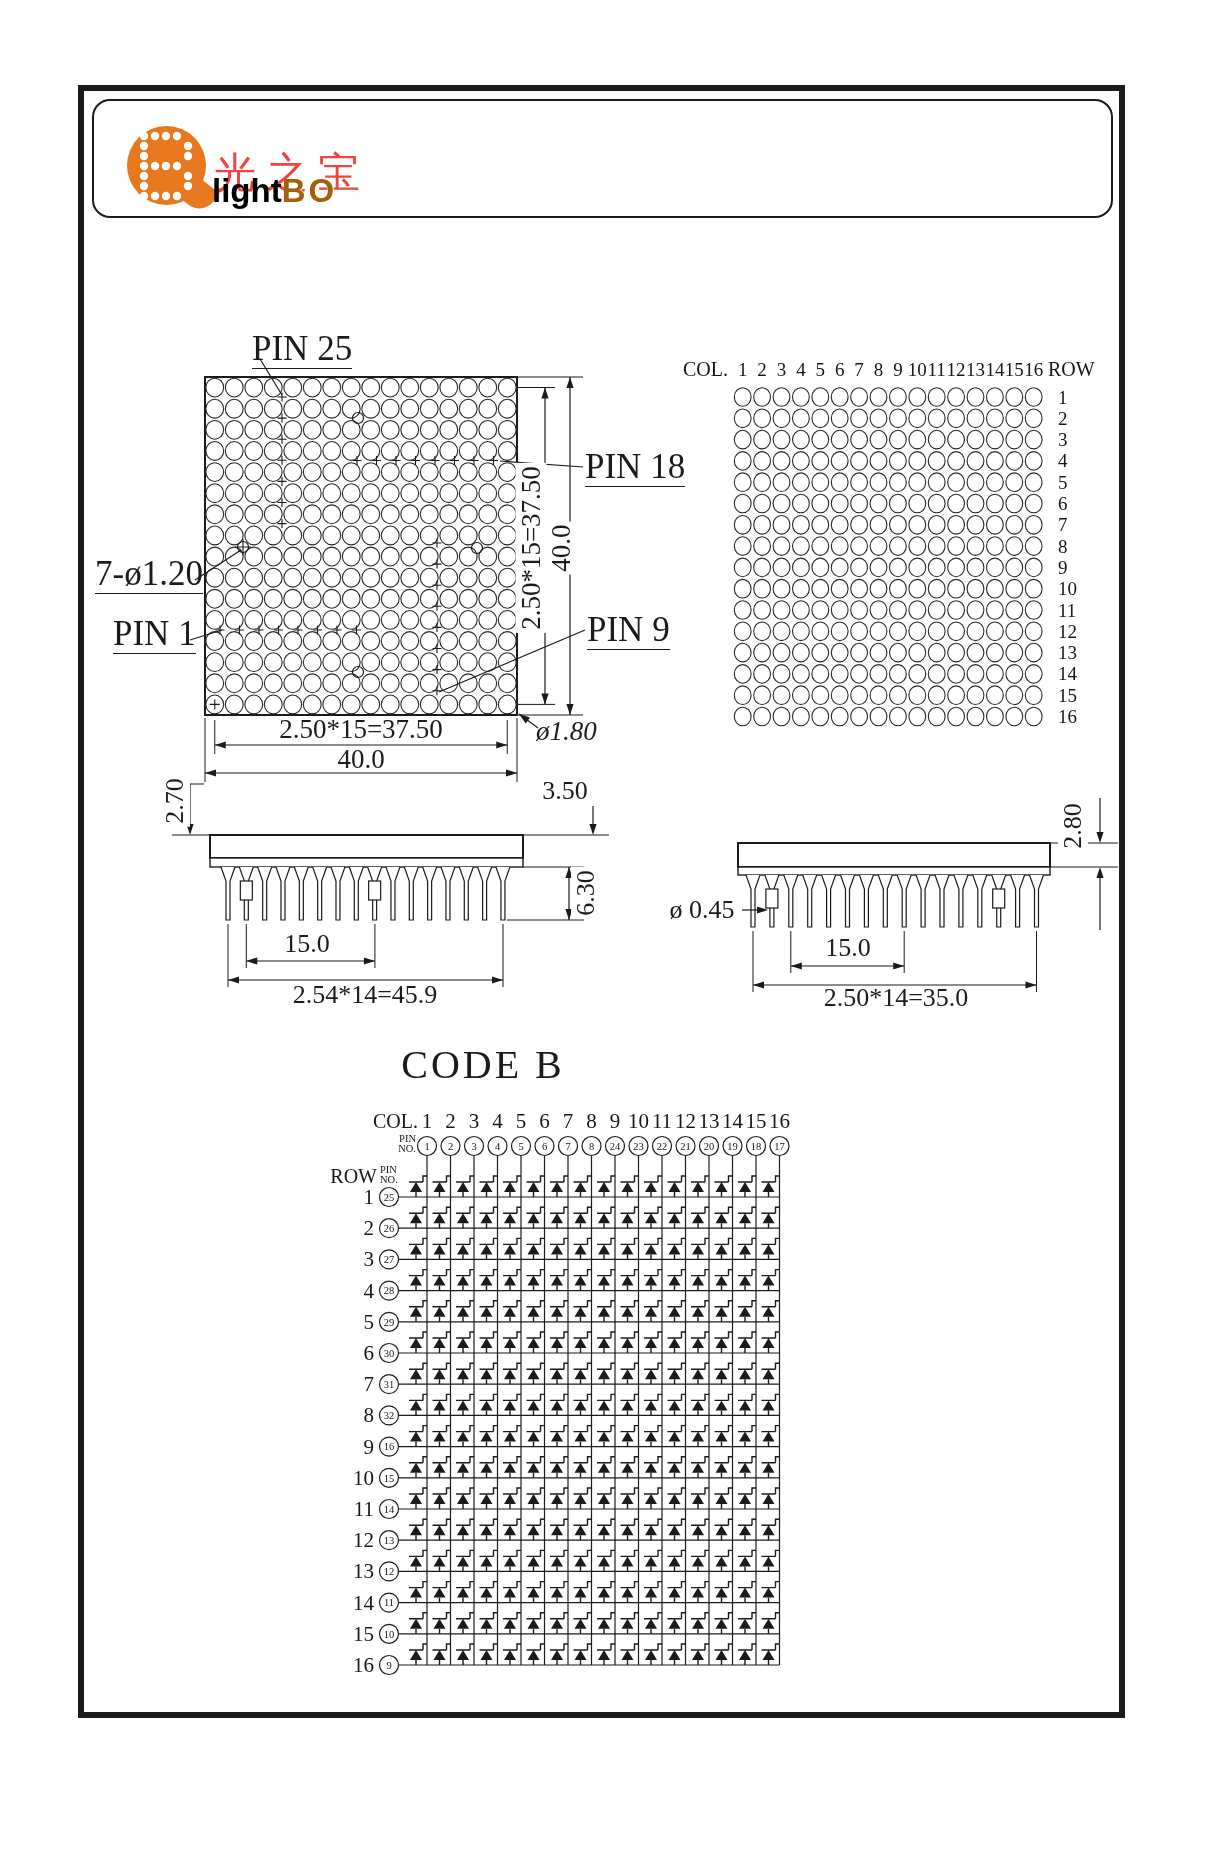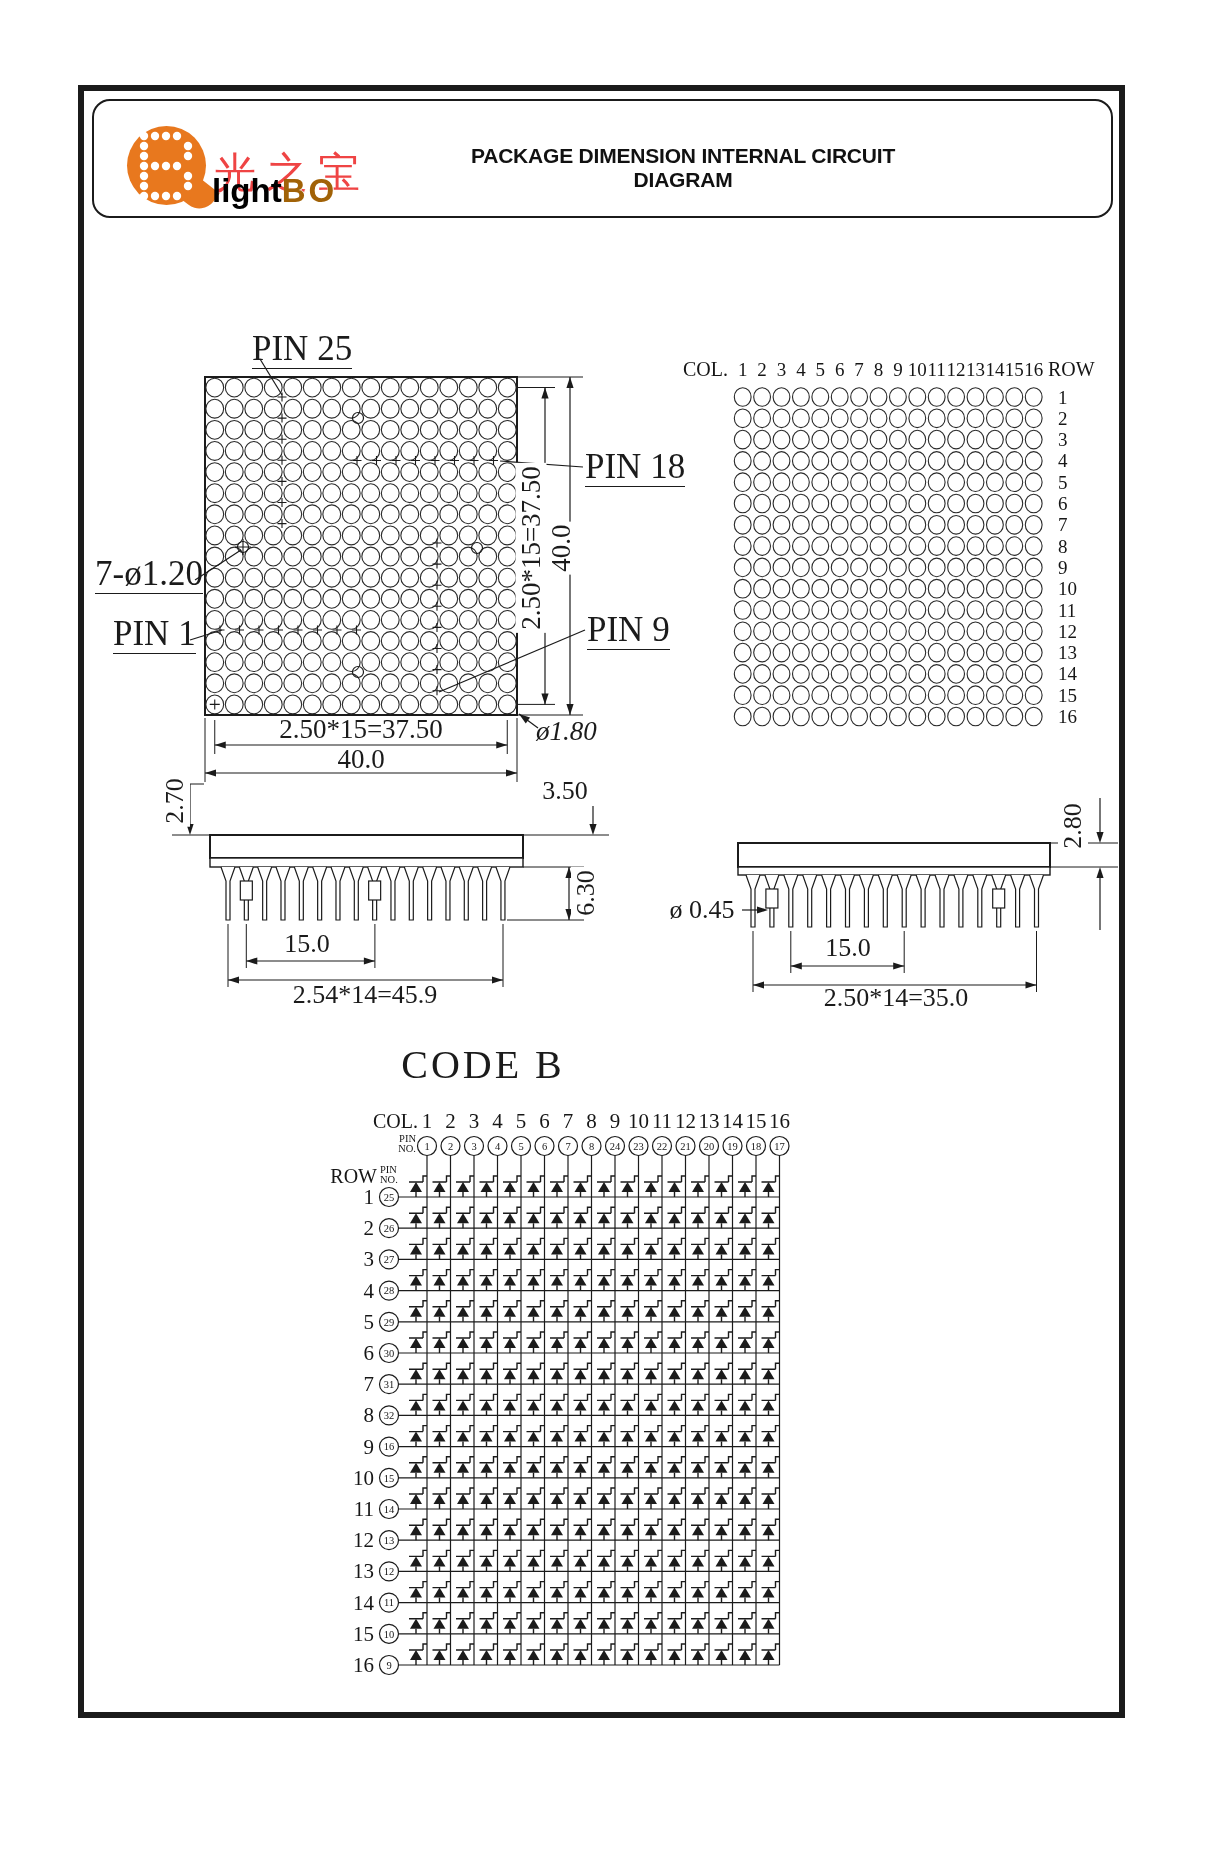--- a/index.html
+++ b/index.html
@@ -55,21 +55,20 @@
         <circle cx="17" cy="60" r="4.2" fill="#fff"></circle>
         <circle cx="61" cy="60" r="4.2" fill="#fff"></circle>
         <circle cx="17" cy="70" r="4.2" fill="#fff"></circle>
         <circle cx="28" cy="70" r="4.2" fill="#fff"></circle>
         <circle cx="39" cy="70" r="4.2" fill="#fff"></circle>
         <circle cx="50" cy="70" r="4.2" fill="#fff"></circle>
       </svg>
   </div>
   <div class="brand-cn abs">光之宝</div>
   <div class="brand-latin abs"><span class="light">light</span><span class="bo">BO</span></div>
-  <div class="hdr-title">PACKAGE DIMENSION INTERNAL CIRCUIT DIAGRAM</div>
 
 
   <svg id="front-view" style="left:95px;top:330px" width="585" height="470">
       <rect x="110" y="47" width="312" height="338" fill="none" stroke="#1b1b1b" stroke-width="2"></rect>
       <ellipse cx="119.75" cy="57.6" rx="8.9" ry="9.4" fill="none" stroke="#2a2a2a" stroke-width="1.1"></ellipse>
       <ellipse cx="139.25" cy="57.6" rx="8.9" ry="9.4" fill="none" stroke="#2a2a2a" stroke-width="1.1"></ellipse>
       <ellipse cx="158.75" cy="57.6" rx="8.9" ry="9.4" fill="none" stroke="#2a2a2a" stroke-width="1.1"></ellipse>
       <ellipse cx="178.25" cy="57.6" rx="8.9" ry="9.4" fill="none" stroke="#2a2a2a" stroke-width="1.1"></ellipse>
       <ellipse cx="197.75" cy="57.6" rx="8.9" ry="9.4" fill="none" stroke="#2a2a2a" stroke-width="1.1"></ellipse>
       <ellipse cx="217.25" cy="57.6" rx="8.9" ry="9.4" fill="none" stroke="#2a2a2a" stroke-width="1.1"></ellipse>

